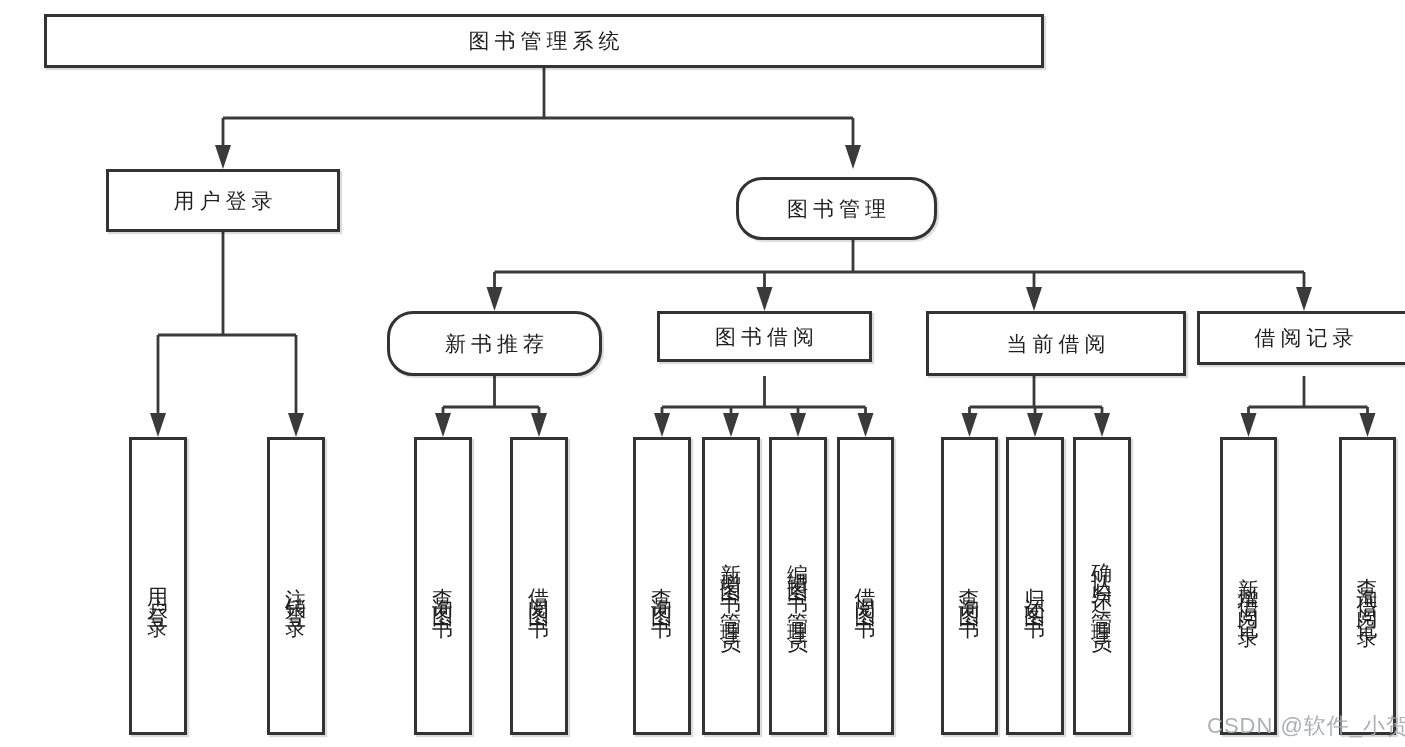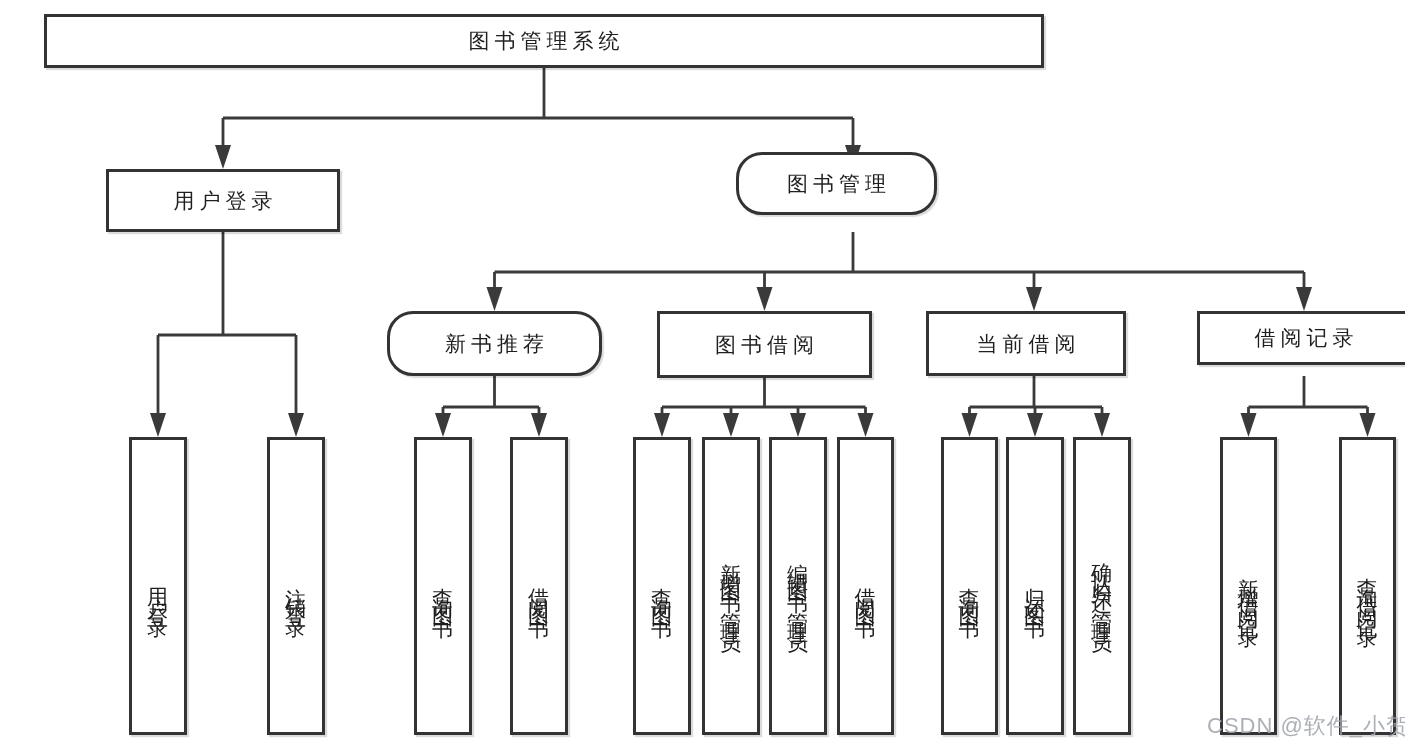--- a/index.html
+++ b/index.html
@@ -100,25 +100,25 @@
       <polygon points="1003,413 1019,413 1011,437"></polygon>
       <polygon points="1070,413 1086,413 1078,437"></polygon>
       <polygon points="1216.5,413 1232.5,413 1224.5,437"></polygon>
       <polygon points="1335.5,413 1351.5,413 1343.5,437"></polygon>
     </g>
   </svg>
 
   <div class="box h" style="left:20px; top:14px; width:1000px; height:54px;">图书管理系统</div>
 
   <div class="box h" style="left:82px; top:169px; width:234px; height:63px;">用户登录</div>
-  <div class="box h" style="left:712px; top:152px; width:201px; height:63px;border-radius:26px;">图书管理</div>
+  <div class="box h" style="left:712px; top:177px; width:201px; height:63px;border-radius:26px;">图书管理</div>
 
   <div class="box h" style="left:363px; top:311px; width:215px; height:65px;border-radius:26px;">新书推荐</div>
-  <div class="box h" style="left:633px; top:311px; width:215px; height:67px;">图书借阅</div>
-  <div class="box h" style="left:902px; top:311px; width:200px; height:65px;">当前借阅</div>
+  <div class="box h" style="left:633px; top:311px; width:215px; height:51px;">图书借阅</div>
+  <div class="box h" style="left:902px; top:311px; width:260px; height:65px;">当前借阅</div>
   <div class="box h" style="left:1173px; top:311px; width:214px; height:54px;">借阅记录</div>
 
   <div class="box v" style="left:105px; top:437px; width:58px; height:298px;">用户登录</div>
   <div class="box v" style="left:243px; top:437px; width:58px; height:298px;">注销登录</div>
 
   <div class="box v" style="left:390px; top:437px; width:58px; height:298px;">查询图书</div>
   <div class="box v" style="left:486px; top:437px; width:58px; height:298px;">借阅图书</div>
 
   <div class="box v" style="left:609px; top:437px; width:58px; height:298px;">查询图书</div>
   <div class="box v" style="left:678px; top:437px; width:58px; height:298px;">新增图书（管理员）</div>

